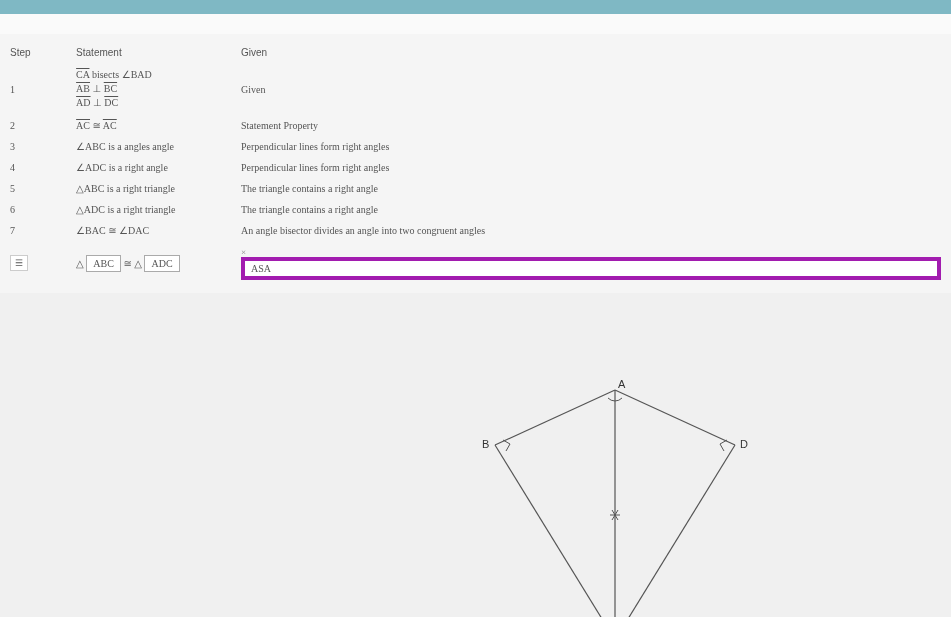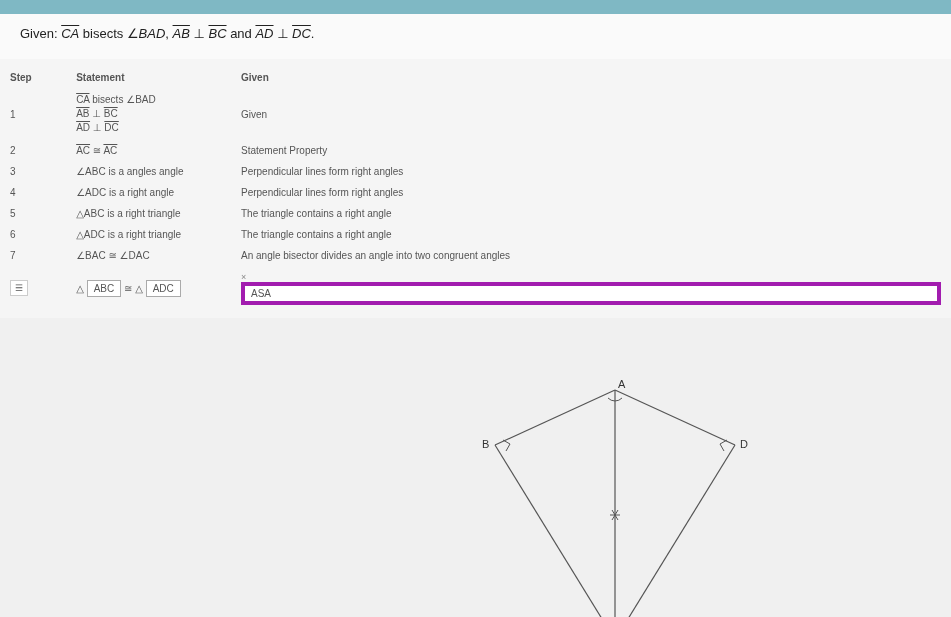--- a/index.html
+++ b/index.html
@@ -36,27 +36,28 @@
       padding: 8px 0;
     }
     .proof-table {
       width: 100%;
       border-collapse: collapse;
       font-size: 10px;
       color: #555;
     }
     .proof-table th {
       text-align: left;
-      font-weight: bold;
+      font-weight: normal;
       padding: 5px 10px;
       font-size: 10px;
     }
     .proof-table td {
       padding: 5px 10px;
       vertical-align: middle;
+      font-family: Liberation Serif, serif;
     }
     .col-step { width: 70px; padding-left: 30px; }
     .col-stmt { width: 180px; }
     .col-reason { }
     .multi-line { line-height: 1.4; }
     .final-row .step-box {
       border: 1px solid #ccc;
       padding: 2px 4px;
       display: inline-block;
       background: #fff;
@@ -91,24 +92,20 @@
       height: 237px;
     }
     svg { overflow: visible; }
   </style>
 </head>
 <body>
 
 <div class="top-bar"></div>
 
 <div class="content">
-  <div class="given-line">
-    <span>Given: </span>
-    <span class="overline math">CA</span> bisects ∠<span class="math">BAD</span>, <span class="overline math">AB</span> ⊥ <span class="overline math">BC</span> and <span class="overline math">AD</span> ⊥ <span class="overline math">DC</span>.
-  </div>
 </div>
 
 <div class="proof-section">
   <table class="proof-table">
     <thead>
       <tr>
         <th class="col-step">Step</th>
         <th class="col-stmt">Statement</th>
         <th class="col-reason">Given</th>
       </tr>

